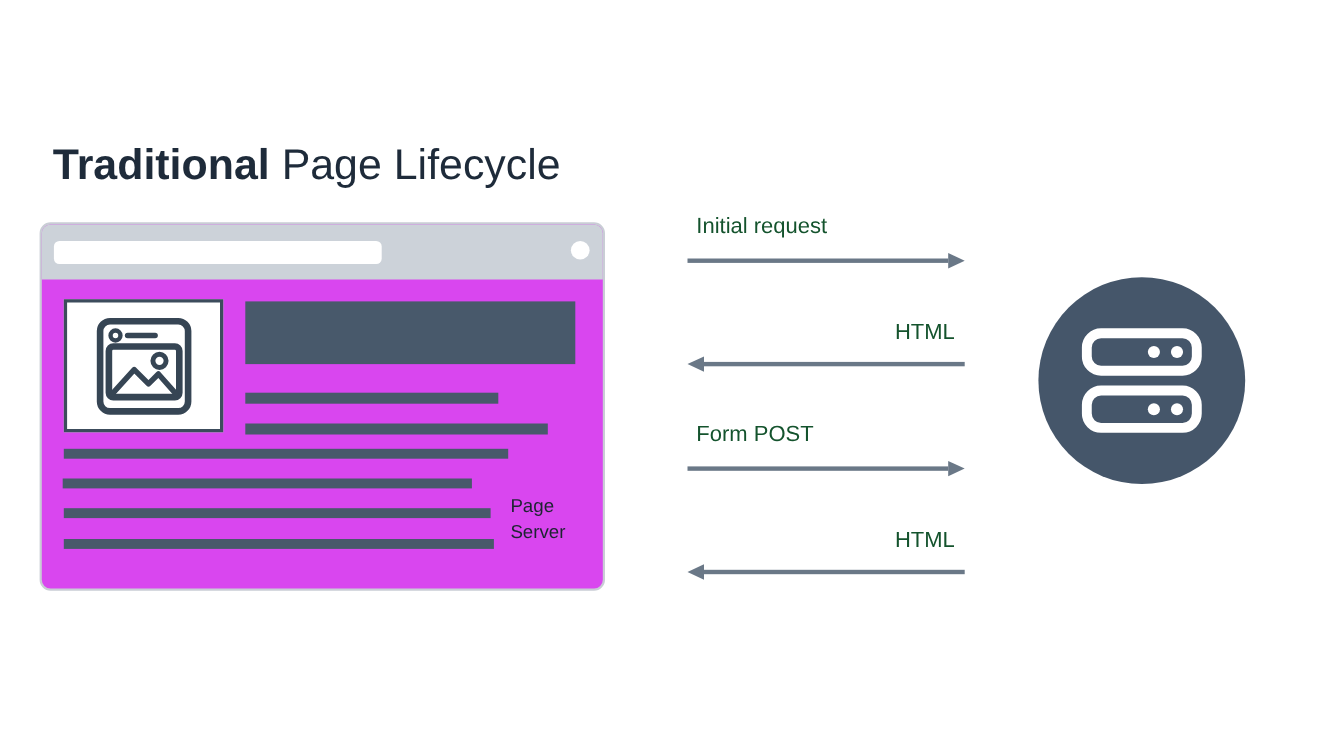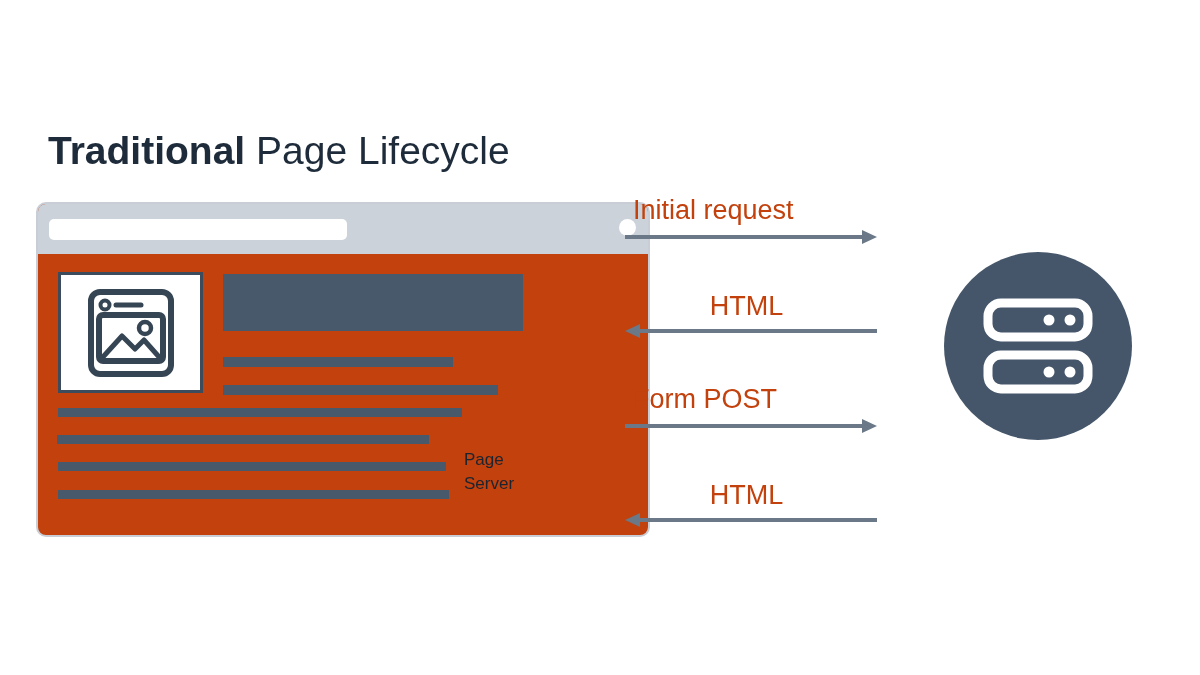--- a/index.html
+++ b/index.html
@@ -6,22 +6,22 @@
   #canvas{
     position:relative;width:1200px;height:675px;background:#ffffff;
     font-family:"Liberation Sans", sans-serif;color:#1e2b3a;overflow:hidden;
   }
   
   #title{position:absolute;left:48px;top:104px;font-size:39px;line-height:1.1;color:#1e2b3a;}
   #title .emph{font-weight:700;}
   #title .rest{font-weight:400;}
   
   #browser{
-    position:absolute;left:36px;top:202px;width:614px;height:335px;
-    background:#c2410c;border:2px solid #c9cdd5;border-radius:10px;box-sizing:border-box;
+    position:absolute;left:36px;top:202px;width:514px;height:335px;
+    background:#d946ef;border:2px solid #c9cdd5;border-radius:10px;box-sizing:border-box;
   }
   #browser .chrome{
     position:absolute;left:0;top:0;width:100%;height:50px;background:#ccd2d9;
     border-radius:8px 8px 0 0;
   }
   #browser .urlbar{
     position:absolute;left:11px;top:15px;width:298px;height:21px;background:#ffffff;border-radius:5px;
   }
   #browser .winbtn{
     position:absolute;right:12px;top:15px;width:17px;height:17px;background:#ffffff;border-radius:50%;
@@ -40,23 +40,23 @@
   .lline3{left:20px;top:258px;width:388px;height:9px;}
   .lline4{left:20px;top:286px;width:391px;height:9px;}
   .page-reload{
     position:absolute;left:426px;top:244px;font-size:17px;line-height:24px;color:#1c2430;
   }
   #client-label{
     position:absolute;left:36px;top:549px;width:534px;text-align:center;
     font-size:25px;font-weight:700;color:#1e2b3a;
   }
   
-  .msg-label{position:absolute;font-size:27px;color:#c2410c;}
+  .msg-label{position:absolute;font-size:20px;color:#14532d;}
   .lab-left{left:633px;}
-  .lab-right{left:625px;width:243px;text-align:center;}
+  .lab-right{left:625px;width:243px;text-align:right;}
   .arrow{position:absolute;left:625px;width:252px;height:14px;display:flex;align-items:center;}
   .arrow .shaft{flex:1;height:4px;background:#6a7887;}
   .head-r{width:0;height:0;border-top:7px solid transparent;border-bottom:7px solid transparent;border-left:15px solid #6a7887;}
   .head-l{width:0;height:0;border-top:7px solid transparent;border-bottom:7px solid transparent;border-right:15px solid #6a7887;}
   
   #server-circle{
     position:absolute;left:944px;top:252px;width:188px;height:188px;border-radius:50%;
     background:#45566a;display:flex;align-items:center;justify-content:center;
   }
   #server-label{

